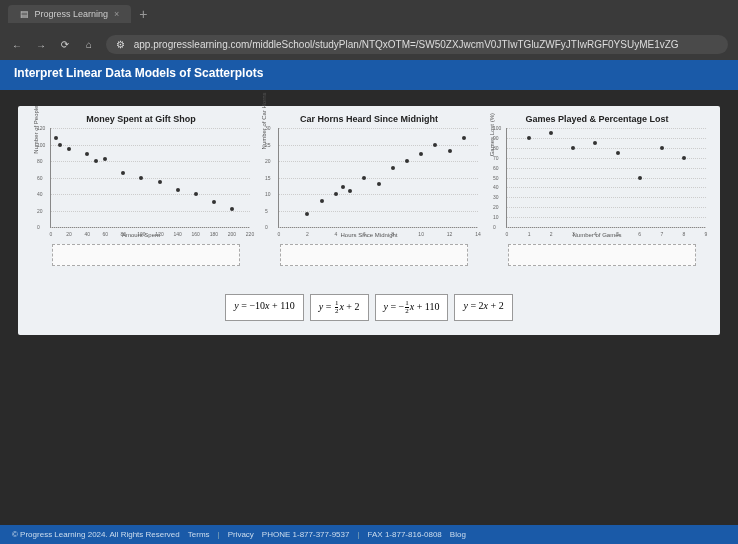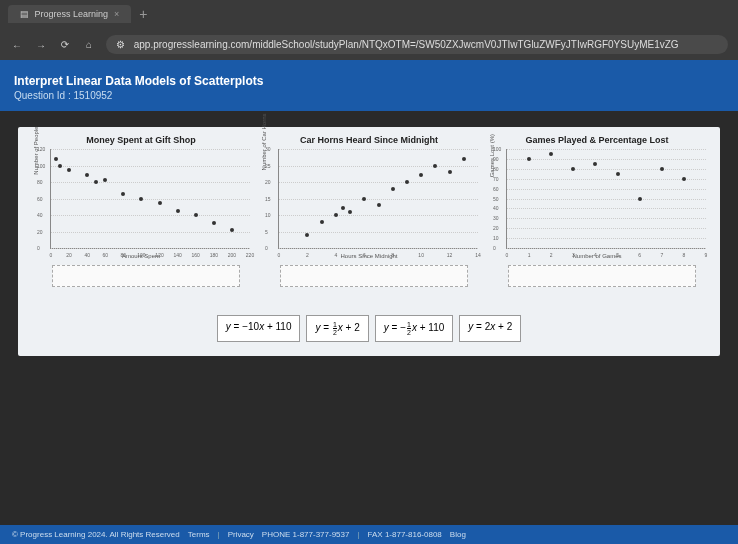--- a/index.html
+++ b/index.html
@@ -7,42 +7,42 @@
 
 .browser-bar { background: #3a3a3a; height: 28px; display: flex; align-items: center; padding: 0 8px; gap: 8px; }
 .tab { background: #4a4a4a; color: #ccc; font-size: 9px; padding: 4px 12px; border-radius: 4px 4px 0 0; display: flex; align-items: center; gap: 6px; }
 .tab-close { color: #999; }
 .tab-add { color: #999; font-size: 14px; }
 
 .url-bar { background: #3a3a3a; height: 32px; display: flex; align-items: center; padding: 0 10px; gap: 10px; color: #ccc; font-size: 10px; }
 .nav-icon { width: 14px; height: 14px; display: inline-flex; align-items: center; justify-content: center; }
 .url { flex: 1; background: #4a4a4a; border-radius: 12px; padding: 4px 10px; font-size: 10px; color: #ddd; }
 
-.header-band { background: linear-gradient(180deg, #1a5aa8 0%, #1a5aa8 100%); color: #fff; padding: 14px 14px 10px; }
+.header-band { background: linear-gradient(180deg, #1a5aa8 0%, #1a5aa8 100%); color: #fff; padding: 6px 14px 10px; }
 .topic { font-size: 12px; font-weight: bold; }
 .question-id { font-size: 10px; color: #c8dcf0; margin-top: 2px; }
 
 .content { background: #eef1f4; margin: 16px 18px 0; border-radius: 2px; padding: 8px 14px 14px; }
 .tool-row { display: flex; align-items: center; padding: 4px 0 8px; border-bottom: 1px solid #d0d0d0; margin-bottom: 10px; }
 .speaker { width: 14px; height: 12px; }
 .instruction { font-size: 11px; color: #333; margin-left: 6px; }
 
 .charts { display: flex; gap: 10px; justify-content: space-between; }
 .chart-block { flex: 1; }
 .chart-title { font-size: 9px; font-weight: bold; text-align: center; margin-bottom: 4px; color: #222; }
 .chart-canvas { position: relative; height: 100px; border-left: 1px solid #888; border-bottom: 1px solid #888; margin-left: 18px; margin-bottom: 4px; }
 .y-axis-label { position: absolute; left: -18px; top: 50%; transform: rotate(-90deg) translateX(50%); transform-origin: left top; font-size: 6px; color: #555; white-space: nowrap; }
 .x-axis-label { text-align: center; font-size: 6px; color: #555; margin-bottom: 6px; }
 .point { position: absolute; width: 4px; height: 4px; background: #333; border-radius: 50%; transform: translate(-50%, 50%); }
 .tick-y { position: absolute; left: -14px; font-size: 5px; color: #666; transform: translateY(50%); }
 .tick-x { position: absolute; bottom: -10px; font-size: 5px; color: #666; transform: translateX(-50%); }
 .drop-zone { border: 1px dashed #aaa; height: 22px; margin: 0 10px 0 20px; background: #fafafa; }
 
 .answers { display: flex; justify-content: center; gap: 6px; margin-top: 28px; }
-.answer-box { border: 1px solid #999; background: #fff; padding: 5px 8px; font-size: 10px; font-family: Liberation Sans, sans-serif; cursor: grab; white-space: nowrap; }
+.answer-box { border: 1px solid #999; background: #fff; padding: 5px 8px; font-size: 10px; font-family: Liberation Serif, serif; cursor: grab; white-space: nowrap; }
 .answer-box .frac { display: inline-flex; flex-direction: column; font-size: 7px; line-height: 7px; vertical-align: middle; text-align: center; margin: 0 1px; }
 .answer-box .frac .num { border-bottom: 1px solid #000; }
 
 .footer { position: absolute; bottom: 0; width: 100%; background: #1a5aa8; color: #cde; font-size: 8px; padding: 5px 12px; display: flex; gap: 8px; align-items: center; }
 .footer a { color: #cde; text-decoration: none; }
 .footer .sep { color: #8ab; }
 
 .grid-line-h { position: absolute; left: 0; right: 0; border-top: 1px dotted #ccc; }
 </style>
 </head>
@@ -63,21 +63,20 @@
   <span class="nav-icon">⟳</span>
   <span class="nav-icon">⌂</span>
   <div class="url">
     <span style="margin-right:6px;">⚙</span>
     <span>app.progresslearning.com/middleSchool/studyPlan/NTQxOTM=/SW50ZXJwcmV0JTIwTGluZWFyJTIwRGF0YSUyME1vZG</span>
   </div>
 </div>
 
 <div class="header-band">
   <div class="topic">Interpret Linear Data Models of Scatterplots</div>
-  <div class="question-id">Question Id : 1510952</div>
 </div>
 
 <div class="content">
 
   <div class="charts">
 
     <div class="chart-block">
       <div class="chart-title">Money Spent at Gift Shop</div>
       <div class="chart-canvas" id="canvas-0">
         <span class="y-axis-label">Number of People</span>

